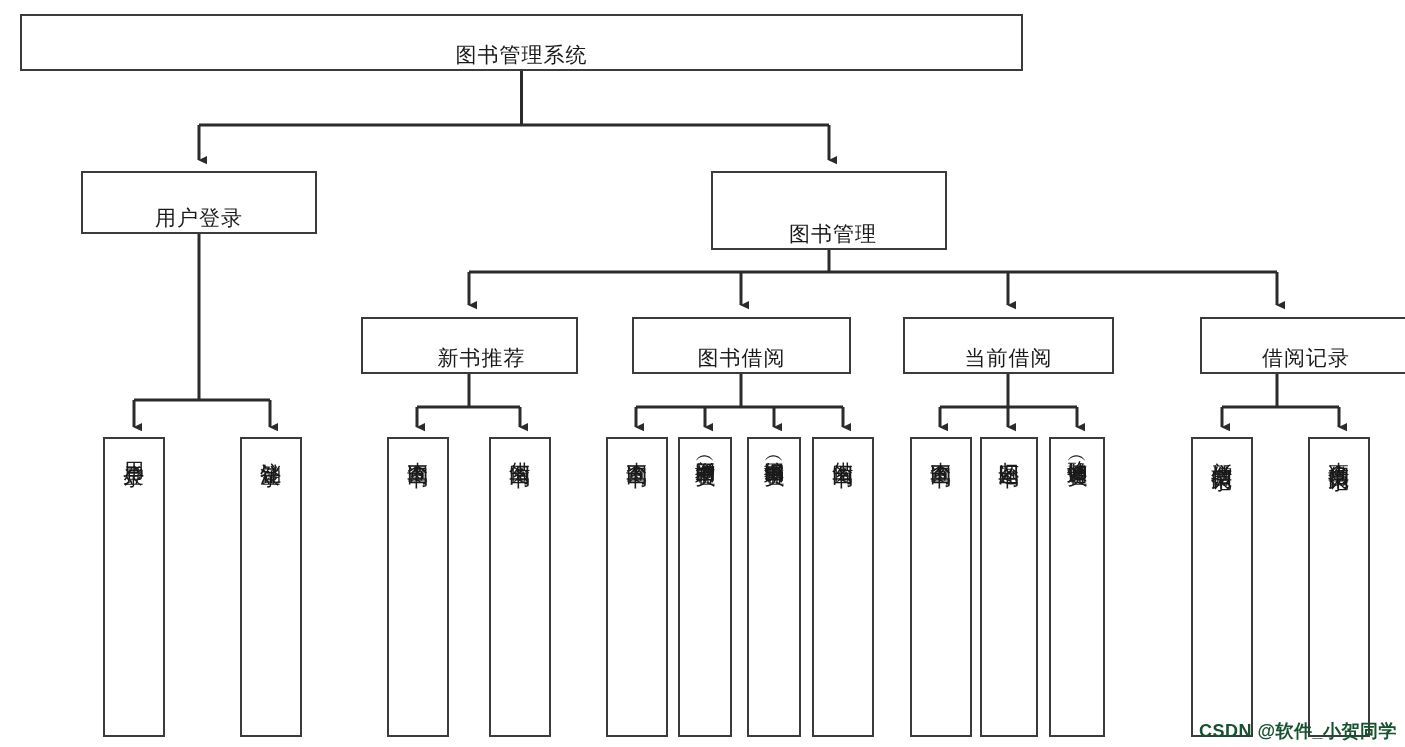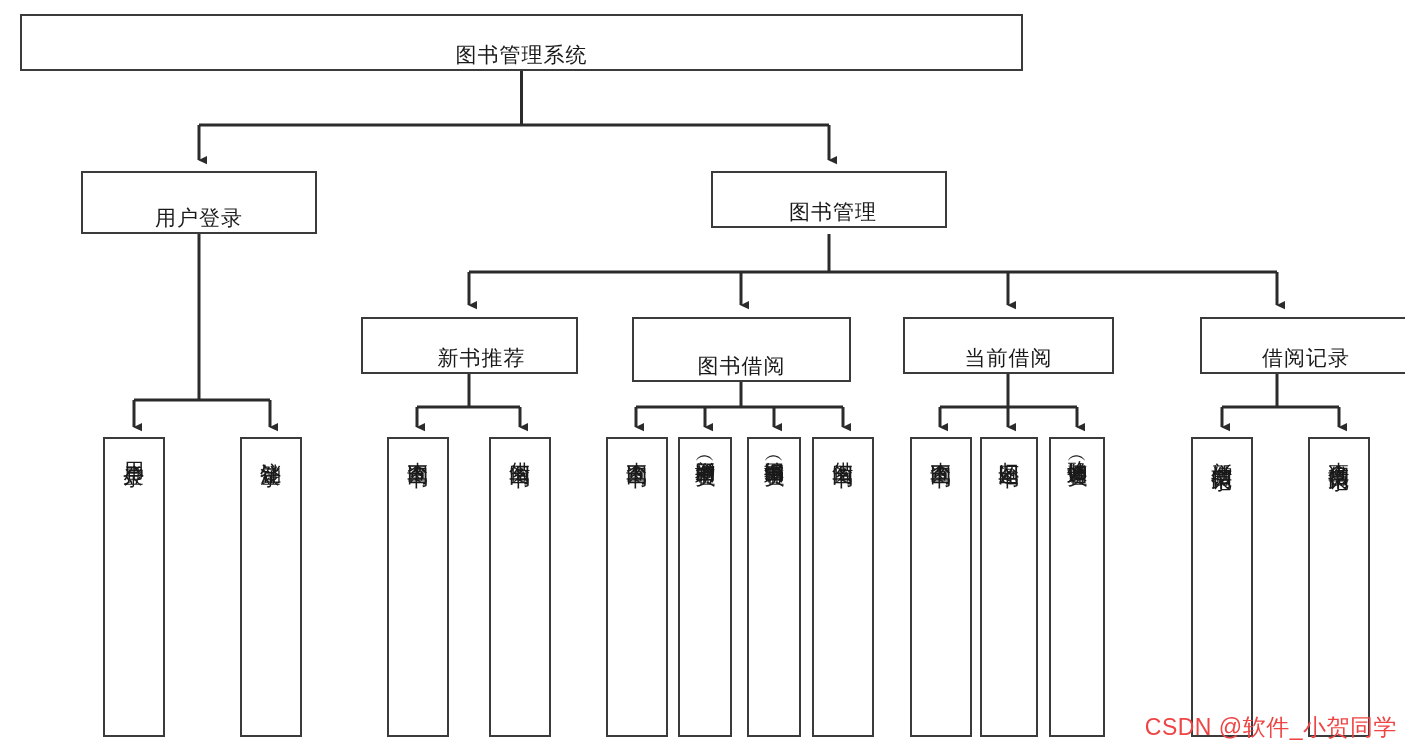--- a/index.html
+++ b/index.html
@@ -54,25 +54,26 @@
   }
   .node.vert.tight .vtext {
     font-size: 20px;
     line-height: 1.28;
     letter-spacing: 1px;
   }
   .watermark {
     position: absolute;
     right: 8px;
     bottom: 4px;
-    font-size: 23px;
-    color: #ef4444;
+    font-size: 18px;
+    color: #14532d;
     letter-spacing: 0.5px;
     white-space: nowrap;
     user-select: none;
+    font-weight: bold;
   }
 </style>
 </head>
 <body>
 
 <div id="diagram-root">
 
   <svg class="wires" viewBox="0 0 1405 747" xmlns="http://www.w3.org/2000/svg">
     <defs>
       <marker id="arrow" markerWidth="10" markerHeight="10" refX="4.5" refY="8.4" orient="auto" markerUnits="userSpaceOnUse">
@@ -127,29 +128,29 @@
   </svg>
 
   <div class="node horiz" style="left:20px; top:14px; width:1003px; height:57px;">
     <span>图书管理系统</span>
   </div>
 
   <div class="node horiz" style="left:81px; top:171px; width:236px; height:63px;">
     <span>用户登录</span>
   </div>
 
-  <div class="node horiz" style="left:711px; top:171px; width:236px; height:57px;padding-left:8px;">
+  <div class="node horiz" style="left:711px; top:171px; width:236px; height:79px;padding-left:8px;">
     <span>图书管理</span>
   </div>
 
   <div class="node horiz" style="left:361px; top:317px; width:217px; height:57px;padding-left:24px;">
     <span>新书推荐</span>
   </div>
 
-  <div class="node horiz" style="left:632px; top:317px; width:219px; height:65px;">
+  <div class="node horiz" style="left:632px; top:317px; width:219px; height:57px;">
     <span>图书借阅</span>
   </div>
 
   <div class="node horiz" style="left:903px; top:317px; width:211px; height:57px;">
     <span>当前借阅</span>
   </div>
 
   <div class="node horiz" style="left:1172px; top:317px; width:212px; height:57px;margin-left:28px;">
     <span>借阅记录</span>
   </div>

